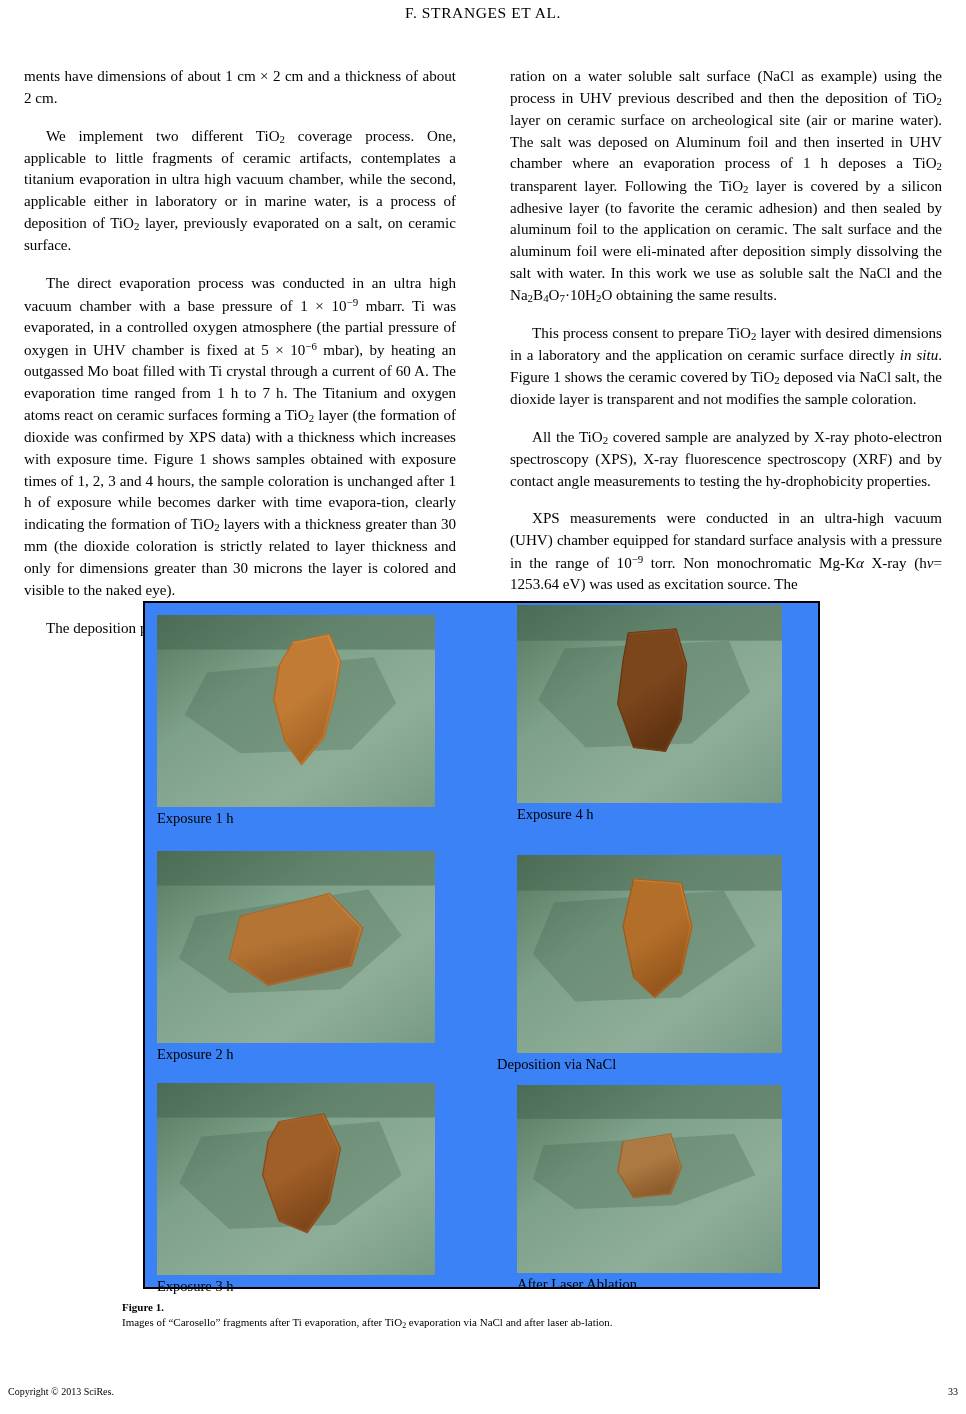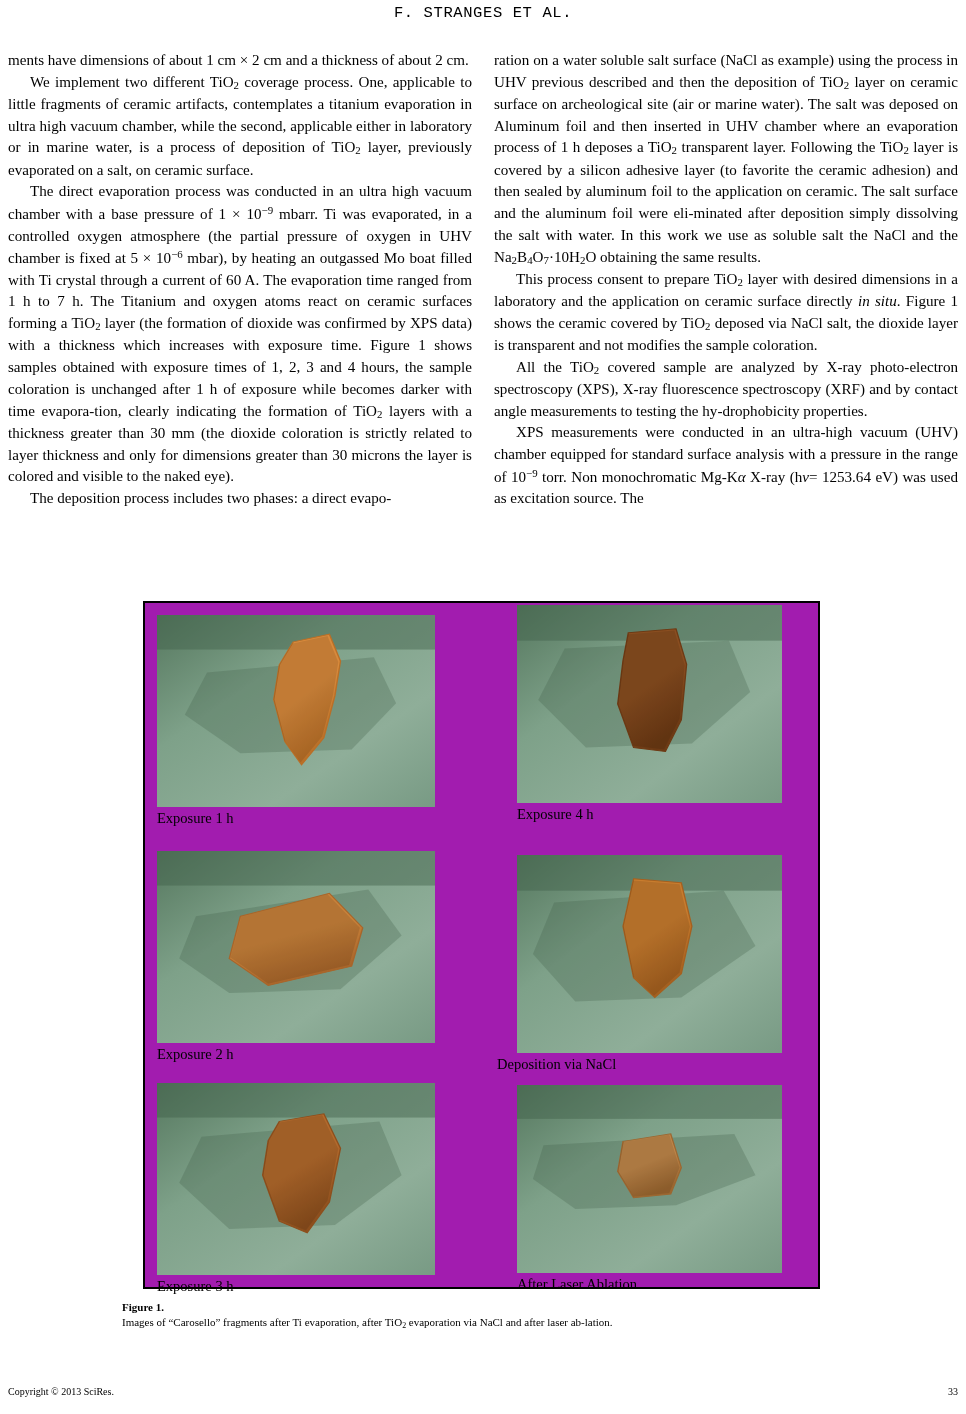--- a/index.html
+++ b/index.html
@@ -25,42 +25,42 @@
 
   
   .running-head {
     position: absolute;
     top: 4px;
     left: 0;
     width: 966px;
     text-align: center;
     font-size: 15.5px;
     letter-spacing: 0.6px;
-    font-family: Liberation Mono, monospace;
+    font-family: Liberation Serif, serif;
   }
 
   
   .columns {
     position: absolute;
     top: 50px;
     left: 8px;
     width: 950px;
     display: flex;
     gap: 22px;
   }
   .col {
     width: 464px;
     font-size: 15.1px;
     line-height: 1.445;
     text-align: justify;
     text-justify: inter-word;
     hyphens: none;
   }
   .col p {
-    margin: 0;
+    margin: 16px;
     text-indent: 0;
   }
   .col p.indent {
     text-indent: 22px;
   }
   .col p + p {
     margin-top: 0;
   }
   sub { font-size: 0.72em; vertical-align: -0.22em; }
   sup { font-size: 0.72em; vertical-align: 0.42em; }
@@ -69,21 +69,21 @@
 
   
   .figure-box {
     position: absolute;
     left: 143px;
     top: 601px;
     width: 677px;
     height: 688px;
     border: 2.2px solid #000;
     box-sizing: border-box;
-    background: #a21caf;
+    background: #3b82f6;
   }
   .fig-inner {
     position: relative;
     width: 100%;
     height: 100%;
   }
 
   .panel {
     position: absolute;
   }

